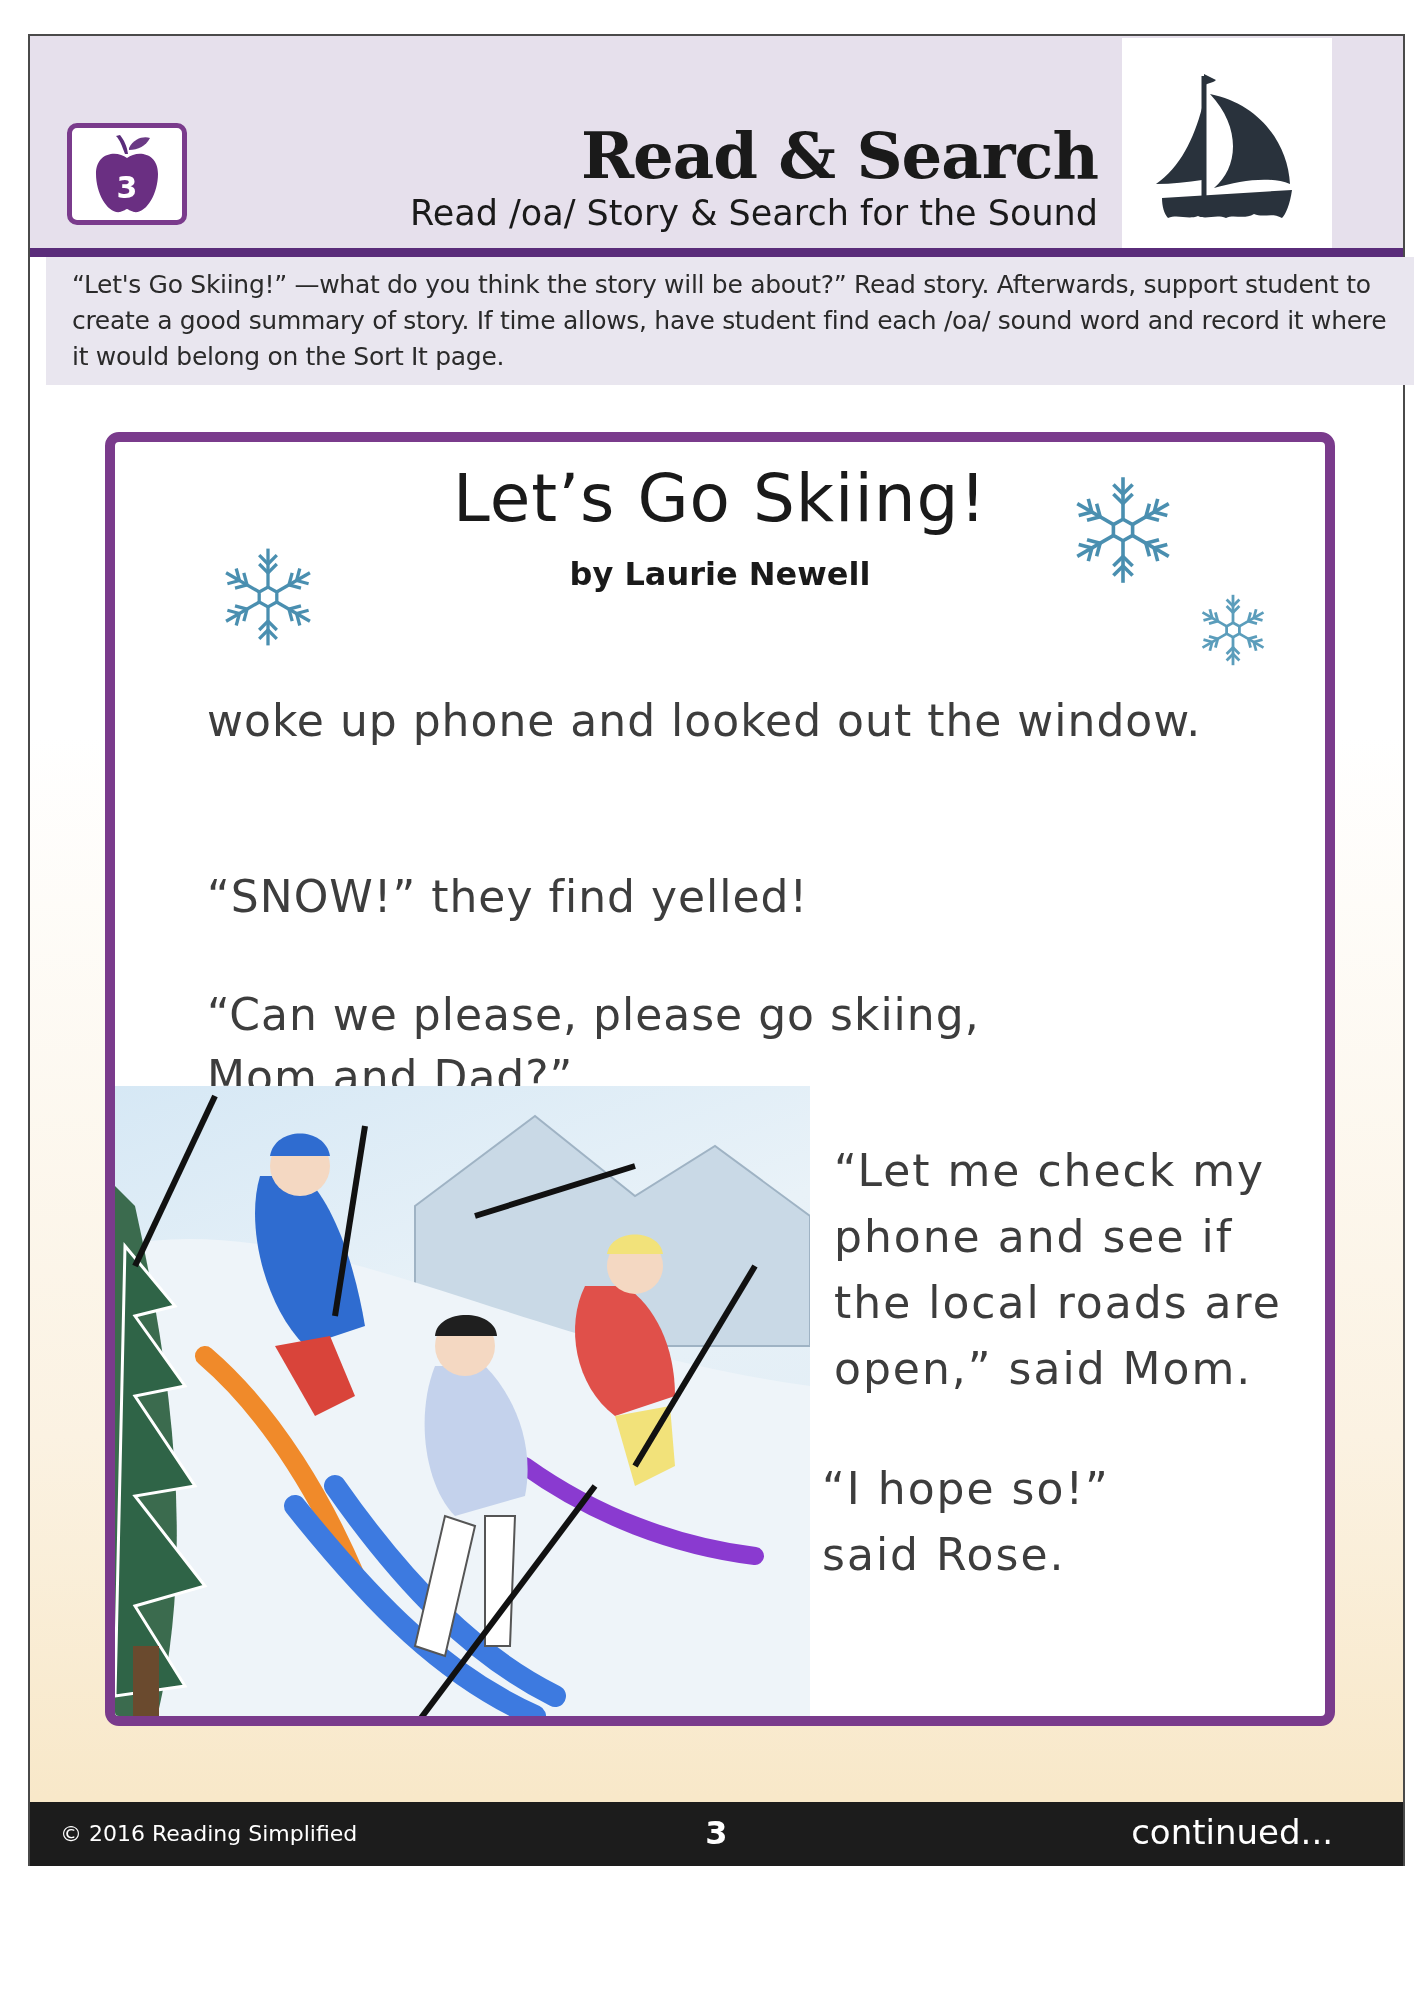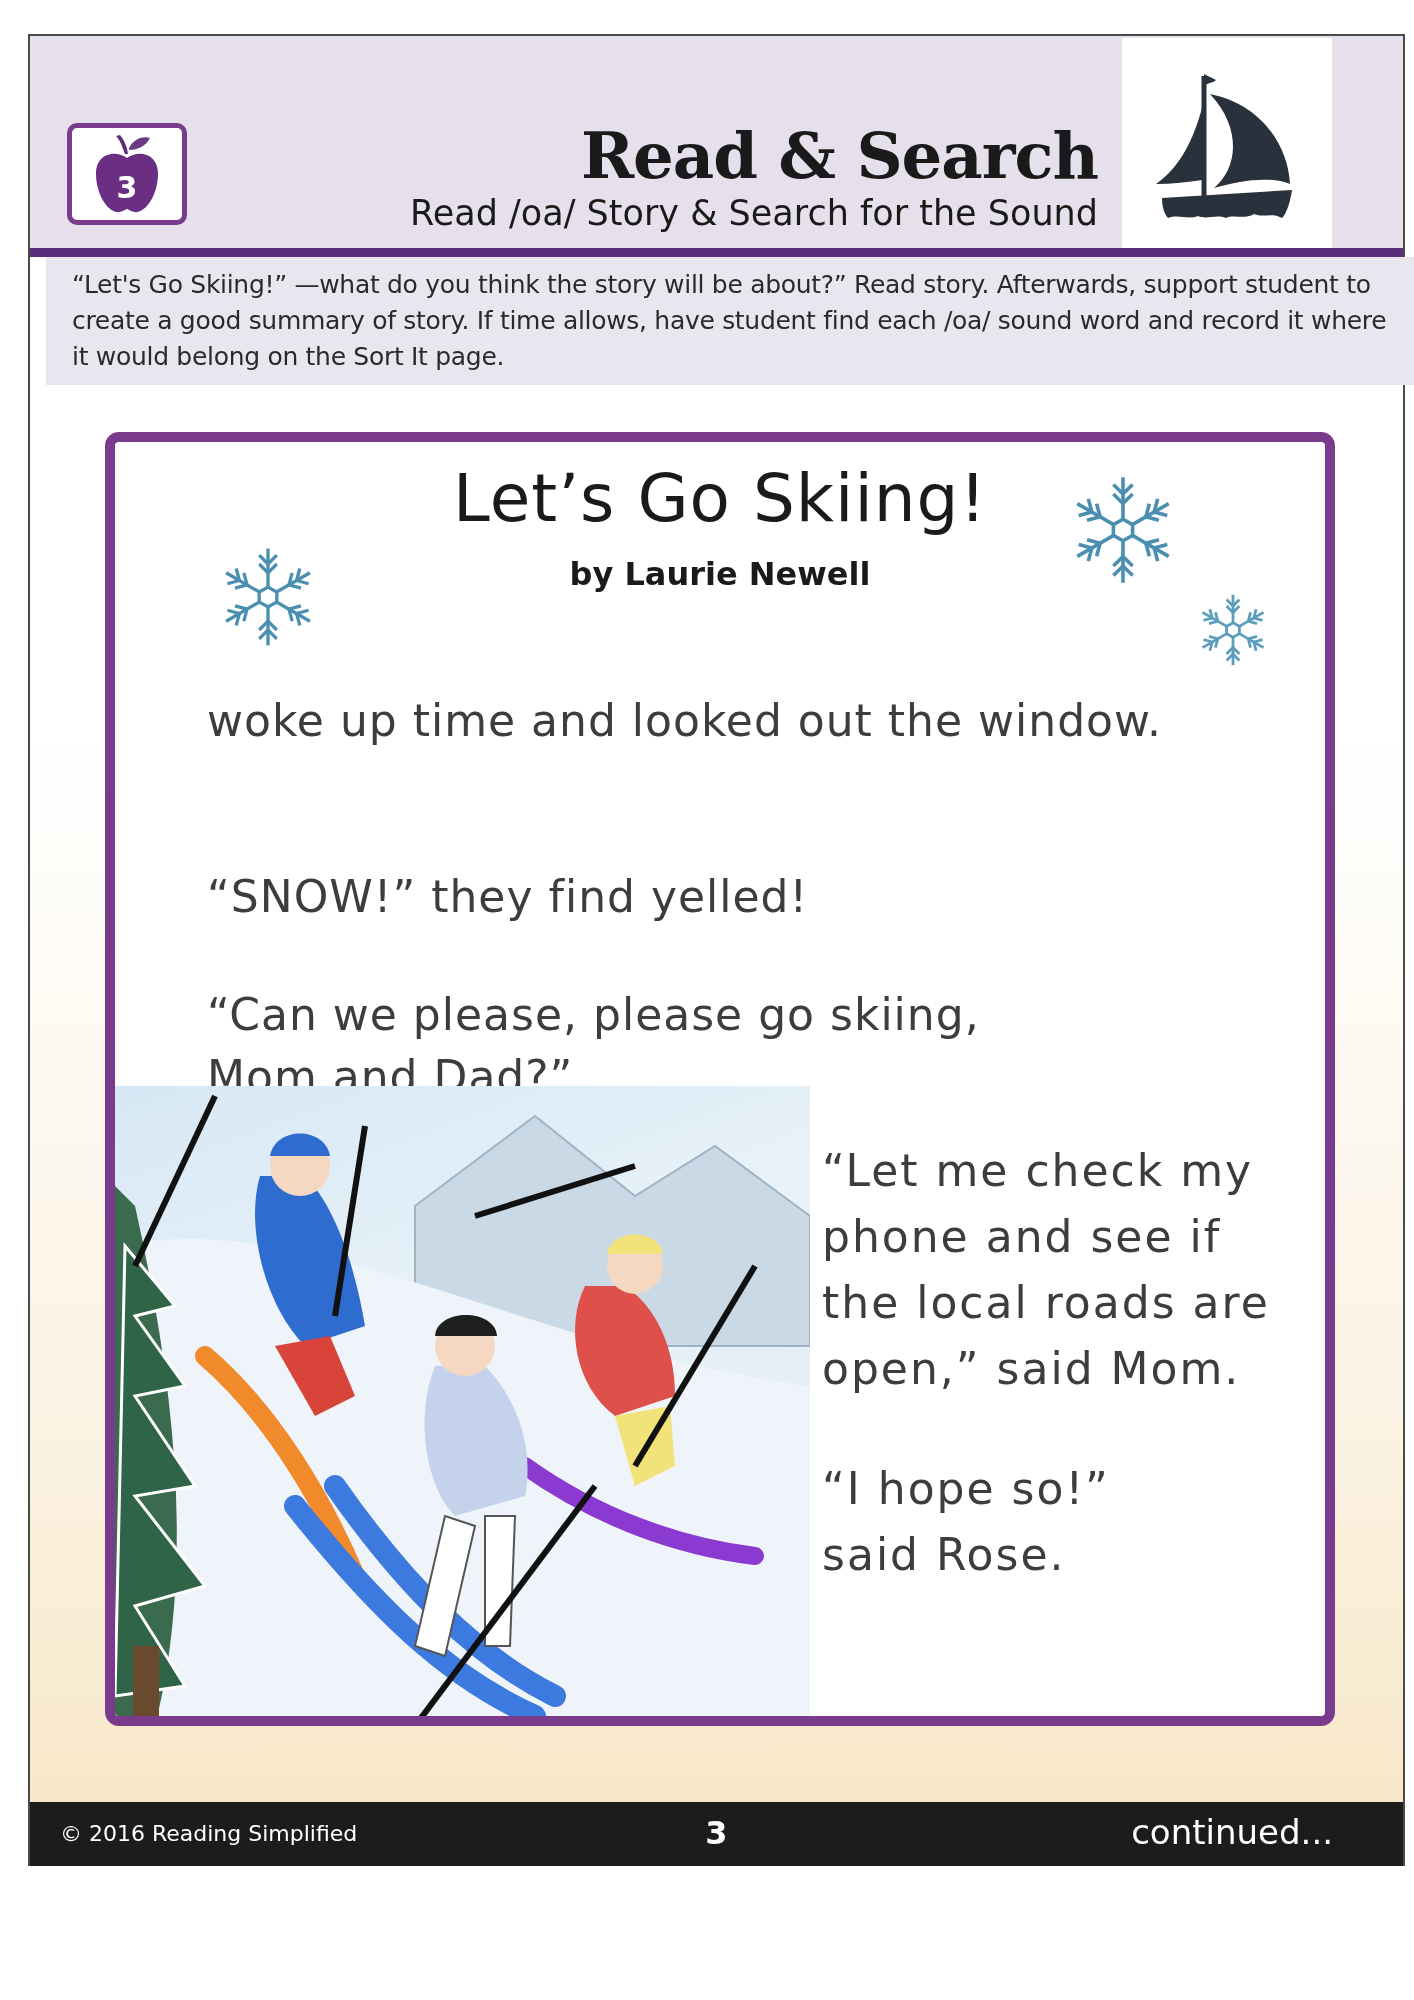--- a/index.html
+++ b/index.html
@@ -157,21 +157,21 @@
           </g>
         <use href="#arm3" transform="rotate(60)"></use>
           <use href="#arm3" transform="rotate(120)"></use>
           <use href="#arm3" transform="rotate(180)"></use>
           <use href="#arm3" transform="rotate(240)"></use>
           <use href="#arm3" transform="rotate(300)"></use>
       </g>
     </svg>
 
     <div class="story-text" style="top:248px;">
-      <div>woke up time and looked out the window.</div>
+      <div>woke up phone and looked out the window.</div>
     </div>
     <div class="story-text" style="top:424px;">
       <div>“SNOW!” they find yelled!</div>
     </div>
     <div class="story-text" style="top:542px;">
       <div>“Can we please, please go skiing,</div>
       <div>Mom and Dad?”</div>
     </div>
 
     <div class="illustration">
@@ -198,21 +198,21 @@
         <path d="M180 420 C260 520 330 590 420 630" stroke="#3d7ae0" stroke-width="22" fill="none" stroke-linecap="round"></path>
         <path d="M220 400 C290 500 360 570 440 610" stroke="#3d7ae0" stroke-width="22" fill="none" stroke-linecap="round"></path>
         <path d="M320 280 C300 330 310 400 340 430 L410 410 C420 360 400 310 370 280 Z" fill="#c4d2ec"></path>
         <path d="M330 430 L300 560 L330 570 L360 440 Z M370 430 L370 560 L395 560 L400 430 Z" fill="#ffffff" stroke="#555" stroke-width="2"></path>
         <circle cx="350" cy="260" r="30" fill="#f4d8c2"></circle>
         <path d="M320 250 C322 222 380 222 382 250 Z" fill="#1f1f1f"></path>
         <line x1="480" y1="400" x2="300" y2="640" stroke="#111" stroke-width="6"></line>
       </svg>
     </div>
 
-    <div class="side-text" style="top:696px;">
+    <div class="side-text" style="top:696px;margin-left:12px;">
       <div>“Let me check my</div>
       <div>phone and see if</div>
       <div>the local roads are</div>
       <div>open,” said Mom.</div>
     </div>
     <div class="side-text" style="top:1014px;">
       <div>“I hope so!”</div>
       <div>said Rose.</div>
     </div>
   </div>

